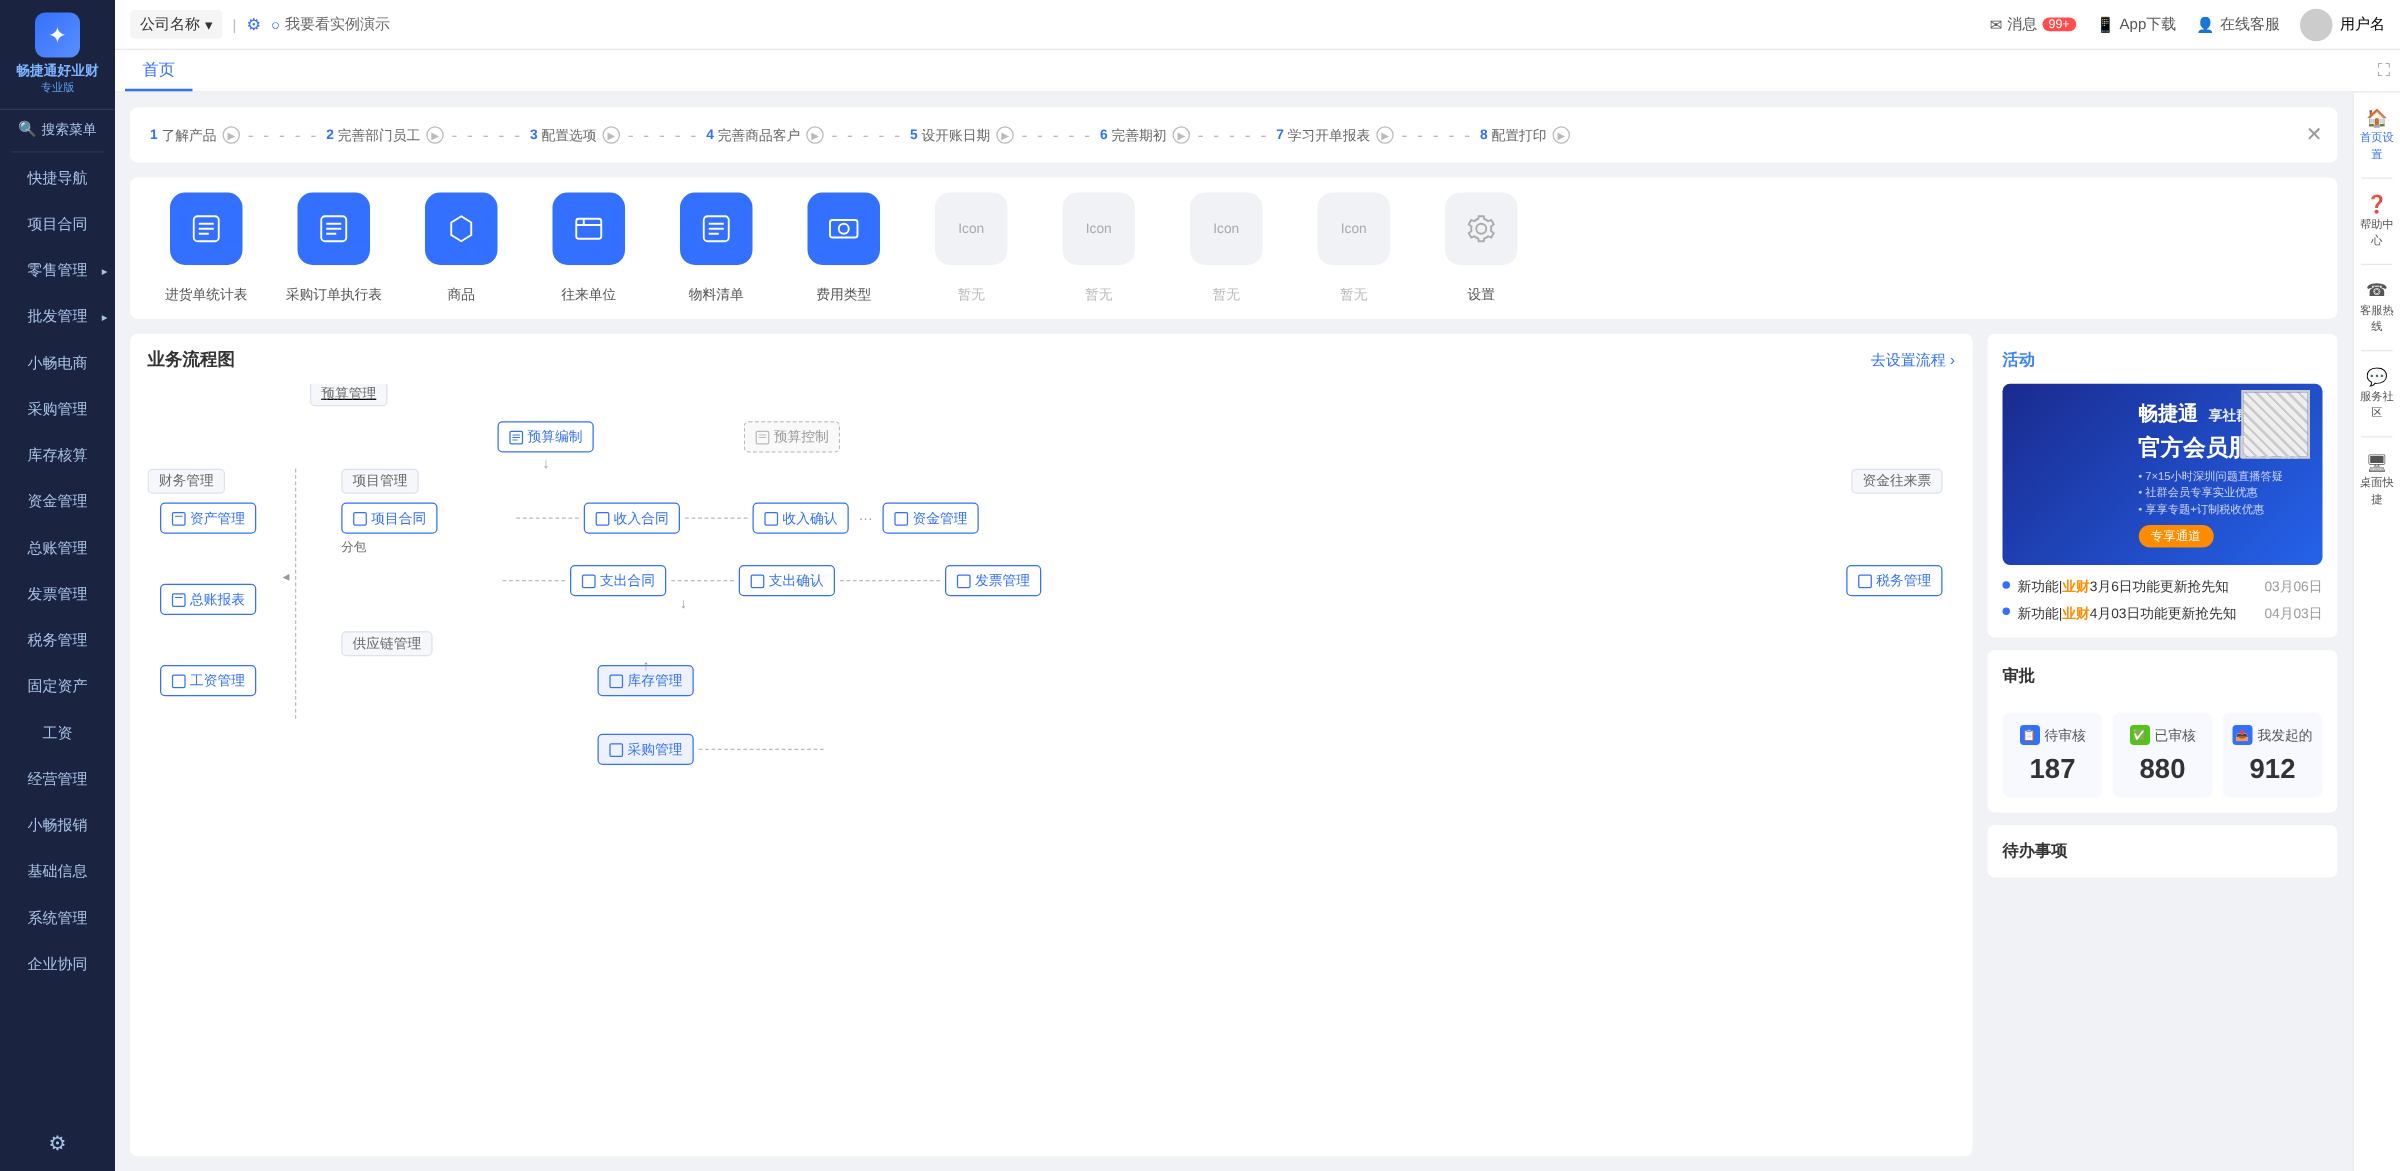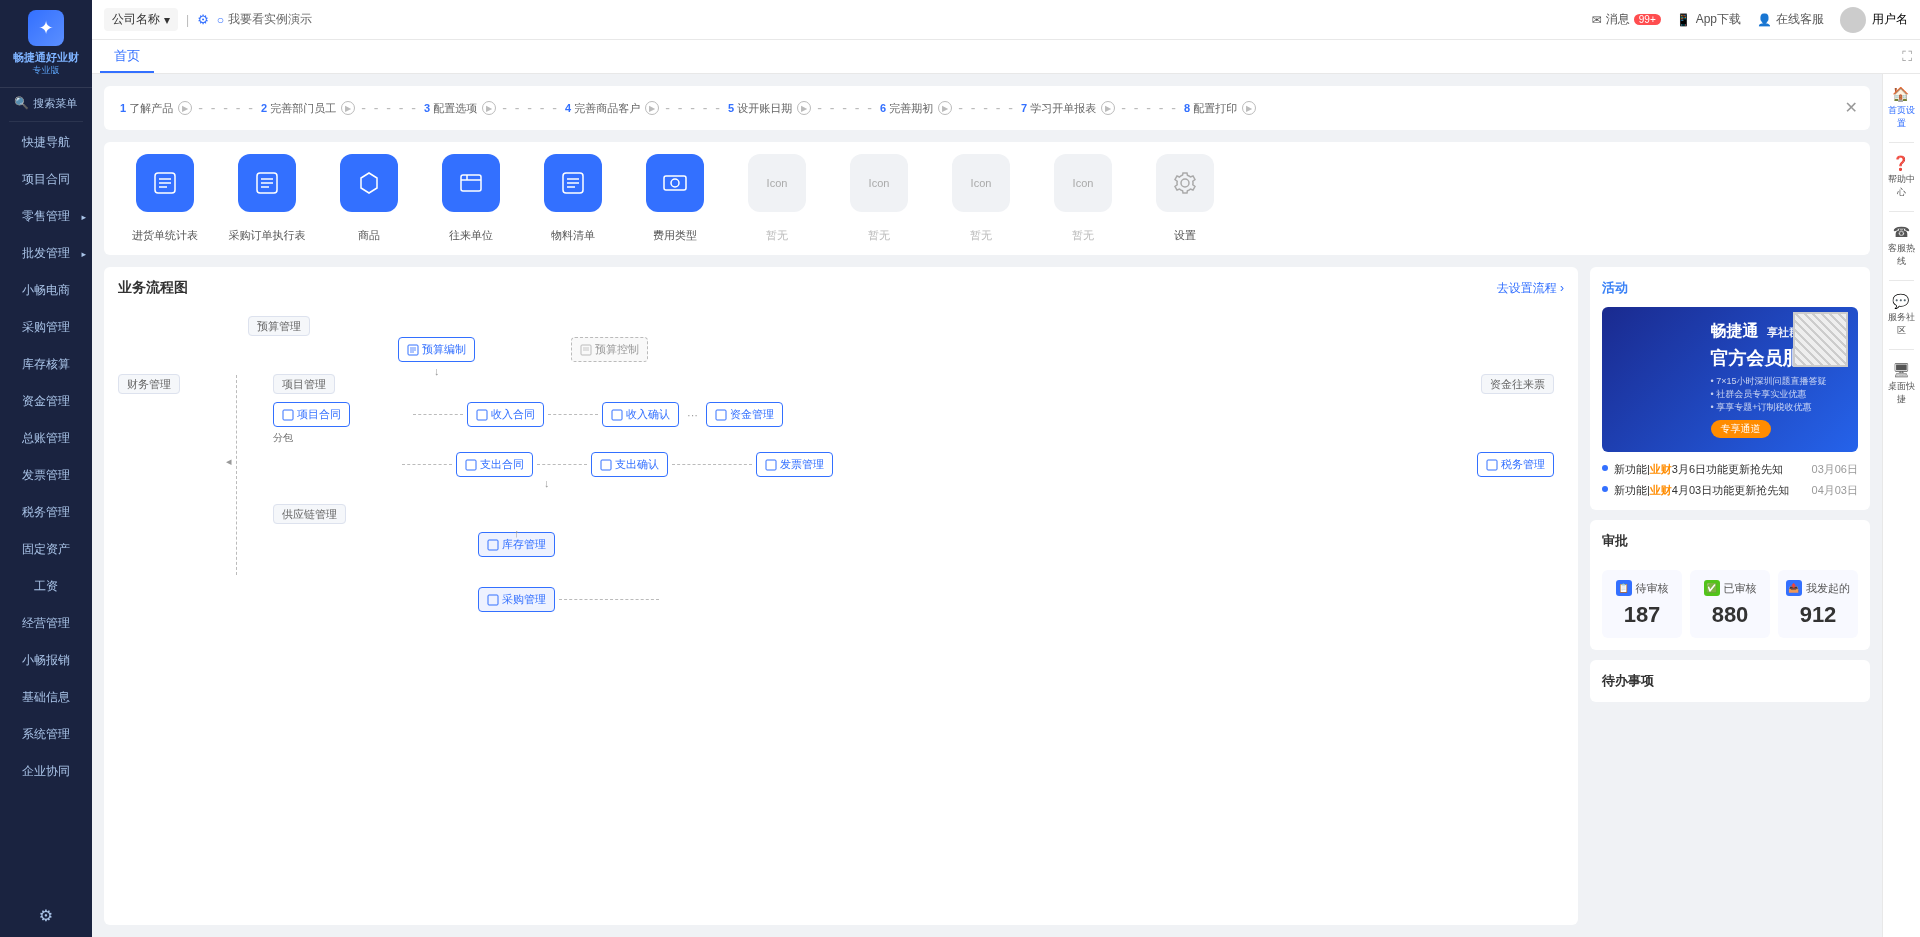--- a/index.html
+++ b/index.html
@@ -570,24 +570,24 @@
 
         <div class="flow-card">
           <div class="flow-card-header">
             <span class="flow-title">业务流程图</span>
             <span class="flow-link">去设置流程 ›</span>
           </div>
           <div class="flow-body">
 
             <div style="position:relative;min-height:380px;font-size:11px;">
 
-              <div style="position:absolute;top:12px;left:130px;">
+              <div style="position:absolute;top:0;left:130px;text-decoration:underline;">
                 <span class="section-tag">预算管理</span>
               </div>
-              <div style="position:absolute;top:30px;left:280px;display:flex;align-items:center;gap:96px;">
+              <div style="position:absolute;top:30px;left:280px;display:flex;align-items:center;gap:120px;">
                 <div class="fn-node">
                   <svg width="12" height="12" viewBox="0 0 12 12">
                       <rect x="1" y="1" width="10" height="10" rx="1" stroke="#3370ff" stroke-width="1" fill="none"></rect>
                       <line x1="3" y1="4" x2="9" y2="4" stroke="#3370ff" stroke-width="0.8"></line>
                       <line x1="3" y1="6" x2="9" y2="6" stroke="#3370ff" stroke-width="0.8"></line>
                       <line x1="3" y1="8" x2="7" y2="8" stroke="#3370ff" stroke-width="0.8"></line>
                     </svg>
                   <span>预算编制</span>
                 </div>
                 <div class="fn-node-dashed">
@@ -607,20 +607,42 @@
               </div>
 
               <div style="position:absolute;top:70px;left:155px;">
                 <span class="section-tag">项目管理</span>
               </div>
 
               <div style="position:absolute;top:70px;right:10px;">
                 <span class="section-tag">资金往来票</span>
               </div>
 
+              <div style="position:absolute;top:95px;left:10px;display:flex;flex-direction:column;gap:40px;">
+                <div class="fn-node">
+                  <svg width="12" height="12" viewBox="0 0 12 12">
+                      <rect x="1" y="1" width="10" height="10" rx="1" stroke="#3370ff" stroke-width="1" fill="none"></rect>
+                      <line x1="3" y1="4" x2="9" y2="4" stroke="#3370ff" stroke-width="0.8"></line>
+                    </svg>
+                  <span>资产管理</span>
+                </div>
+                <div class="fn-node">
+                  <svg width="12" height="12" viewBox="0 0 12 12">
+                      <rect x="1" y="1" width="10" height="10" rx="1" stroke="#3370ff" stroke-width="1" fill="none"></rect>
+                      <line x1="3" y1="4" x2="9" y2="4" stroke="#3370ff" stroke-width="0.8"></line>
+                    </svg>
+                  <span>总账报表</span>
+                </div>
+                <div class="fn-node">
+                  <svg width="12" height="12" viewBox="0 0 12 12">
+                      <rect x="1" y="1" width="10" height="10" rx="1" stroke="#3370ff" stroke-width="1" fill="none"></rect>
+                    </svg>
+                  <span>工资管理</span>
+                </div>
+              </div>
 
               <div style="position:absolute;top:148px;left:108px;color:#999;font-size:11px;">◂</div>
 
               <div style="position:absolute;top:95px;left:155px;">
                 <div class="fn-node">
                   <svg width="12" height="12" viewBox="0 0 12 12">
                       <rect x="1" y="1" width="10" height="10" rx="1" stroke="#3370ff" stroke-width="1" fill="none"></rect>
                     </svg>
                   <span>项目合同</span>
                 </div>

